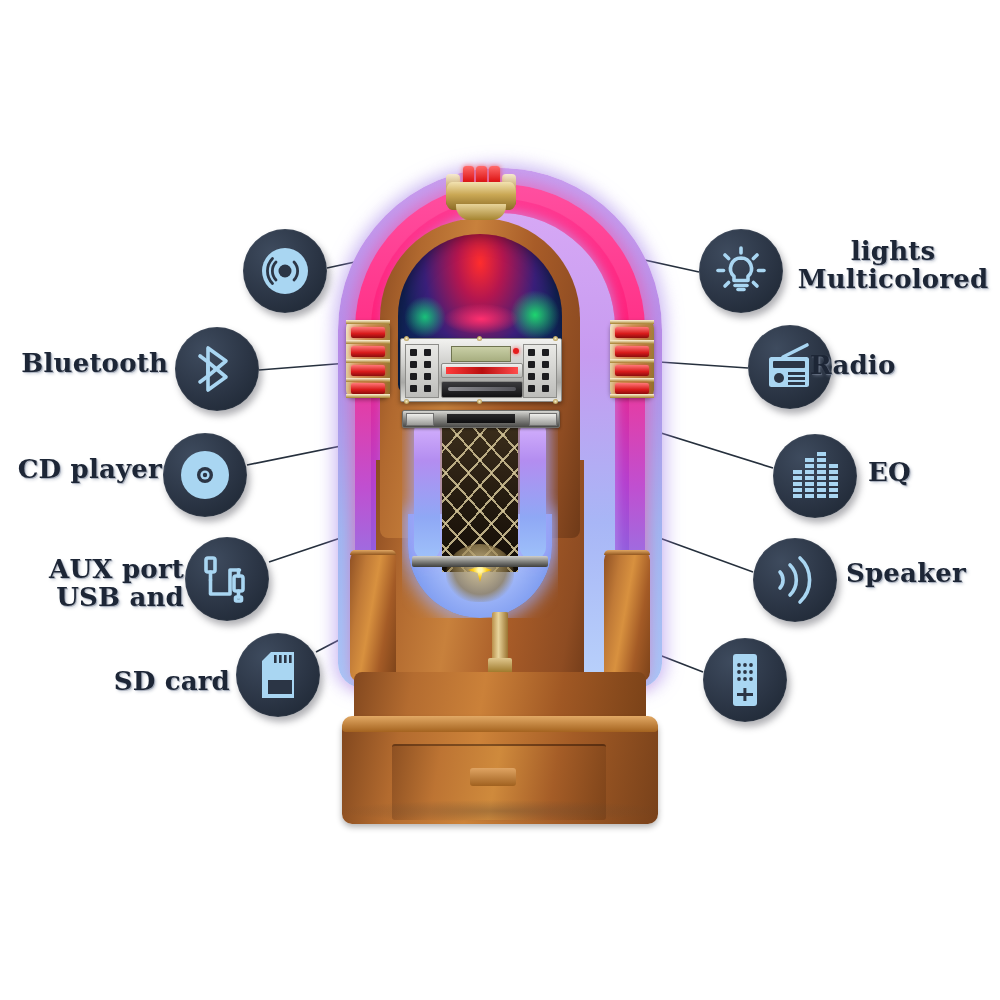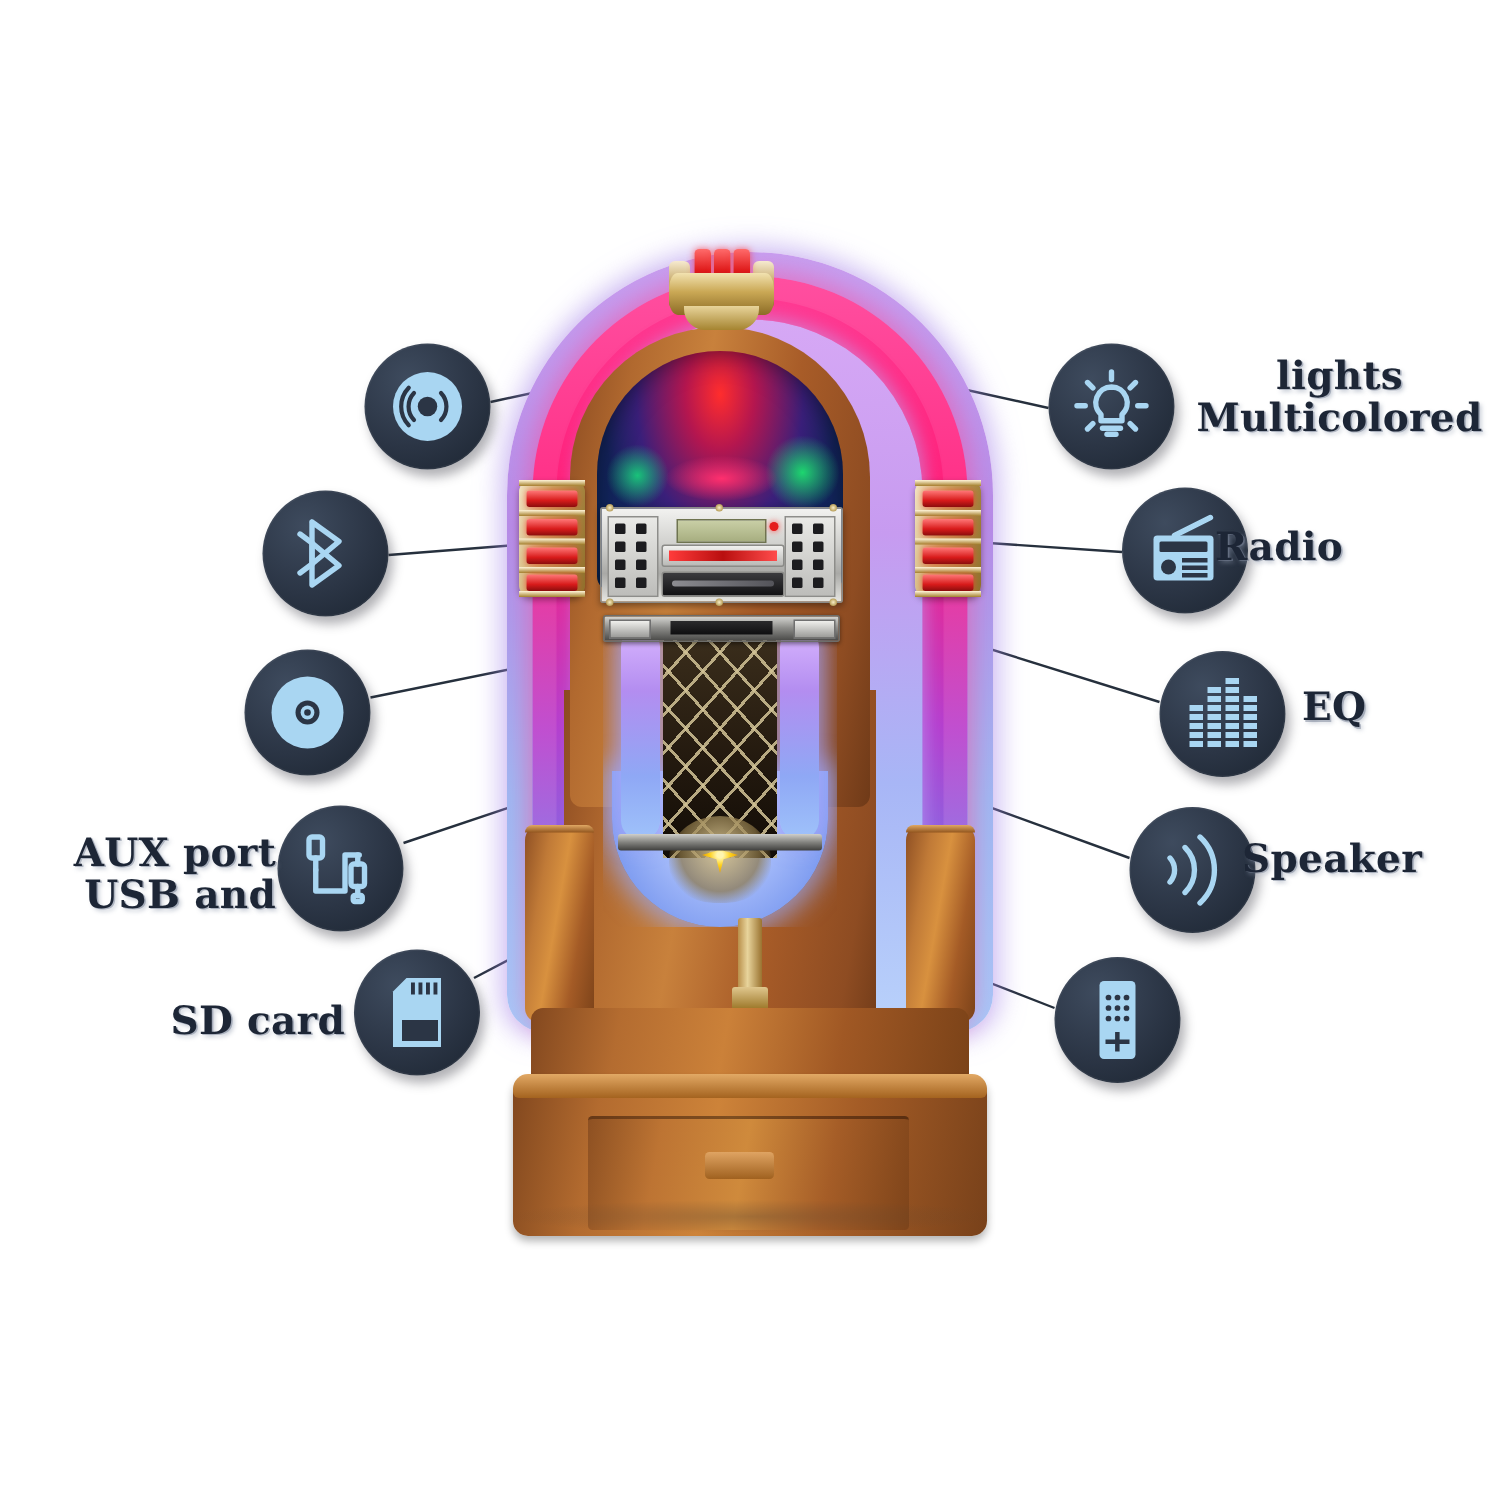--- a/index.html
+++ b/index.html
@@ -328,29 +328,31 @@
   <div class="badge" style="left:175px;top:327px">
     <svg width="44" height="52" viewBox="0 0 44 52">
       <g class="gl" stroke-width="4">
         <path d="M13 5 L31 18 L13 33 L13 5"></path>
         <path d="M13 19 L31 34 L13 47 L13 19"></path>
         <path d="M5 13 L13 19"></path>
           <path d="M5 39 L13 33"></path>
       </g>
     </svg>
   </div>
+  <div class="lab l" style="left:8px;top:350px;width:160px">Bluetooth</div>
 
   <div class="badge" style="left:163px;top:433px">
     <svg width="54" height="54" viewBox="0 0 54 54">
       <circle class="gf" cx="27" cy="27" r="24"></circle>
       <circle cx="27" cy="27" r="8" fill="#2b3545"></circle>
       <circle cx="27" cy="27" r="4.6" fill="#a9d6f2"></circle>
       <circle cx="27" cy="27" r="2.2" fill="#2b3545"></circle>
     </svg>
   </div>
+  <div class="lab l" style="left:4px;top:456px;width:158px">CD player</div>
 
   <div class="badge" style="left:185px;top:537px">
     <svg width="54" height="50" viewBox="0 0 54 50">
       <g class="gl" stroke-width="2.6">
         <rect x="6" y="4" width="9" height="14" rx="2"></rect>
         <path d="M10.5 18 L10.5 26"></path>
         <path d="M10.5 26 L10.5 40 L30 40 L30 16 L39.5 16"></path>
         <rect x="34" y="22" width="9" height="15" rx="2"></rect>
         <path d="M38.5 16 L38.5 22"></path>
         <path d="M38.5 37 L38.5 43"></path>
@@ -449,21 +451,21 @@
 
   <div class="badge" style="left:753px;top:538px">
     <svg width="50" height="54" viewBox="0 0 50 54">
       <g class="gl" stroke-width="4.6">
         <path d="M10 19 a12 12 0 0 1 0 16"></path>
         <path d="M20 12 a21 21 0 0 1 0 30"></path>
         <path d="M30 5  a30 30 0 0 1 0 44"></path>
       </g>
     </svg>
   </div>
-  <div class="lab r" style="left:828px;top:560px;width:150px">Speaker</div>
+  <div class="lab r" style="left:846px;top:560px;width:150px">Speaker</div>
 
   <div class="badge" style="left:703px;top:638px">
     <svg width="38" height="56" viewBox="0 0 38 56">
       <rect class="gf" x="7" y="2" width="24" height="52" rx="3"></rect>
       <g fill="#2b3545">
         <circle cx="13" cy="13" r="1.9"></circle>
           <circle cx="19" cy="13" r="1.9"></circle>
           <circle cx="25" cy="13" r="1.9"></circle>
         <circle cx="13" cy="20" r="1.9"></circle>
           <circle cx="19" cy="20" r="1.9"></circle>

